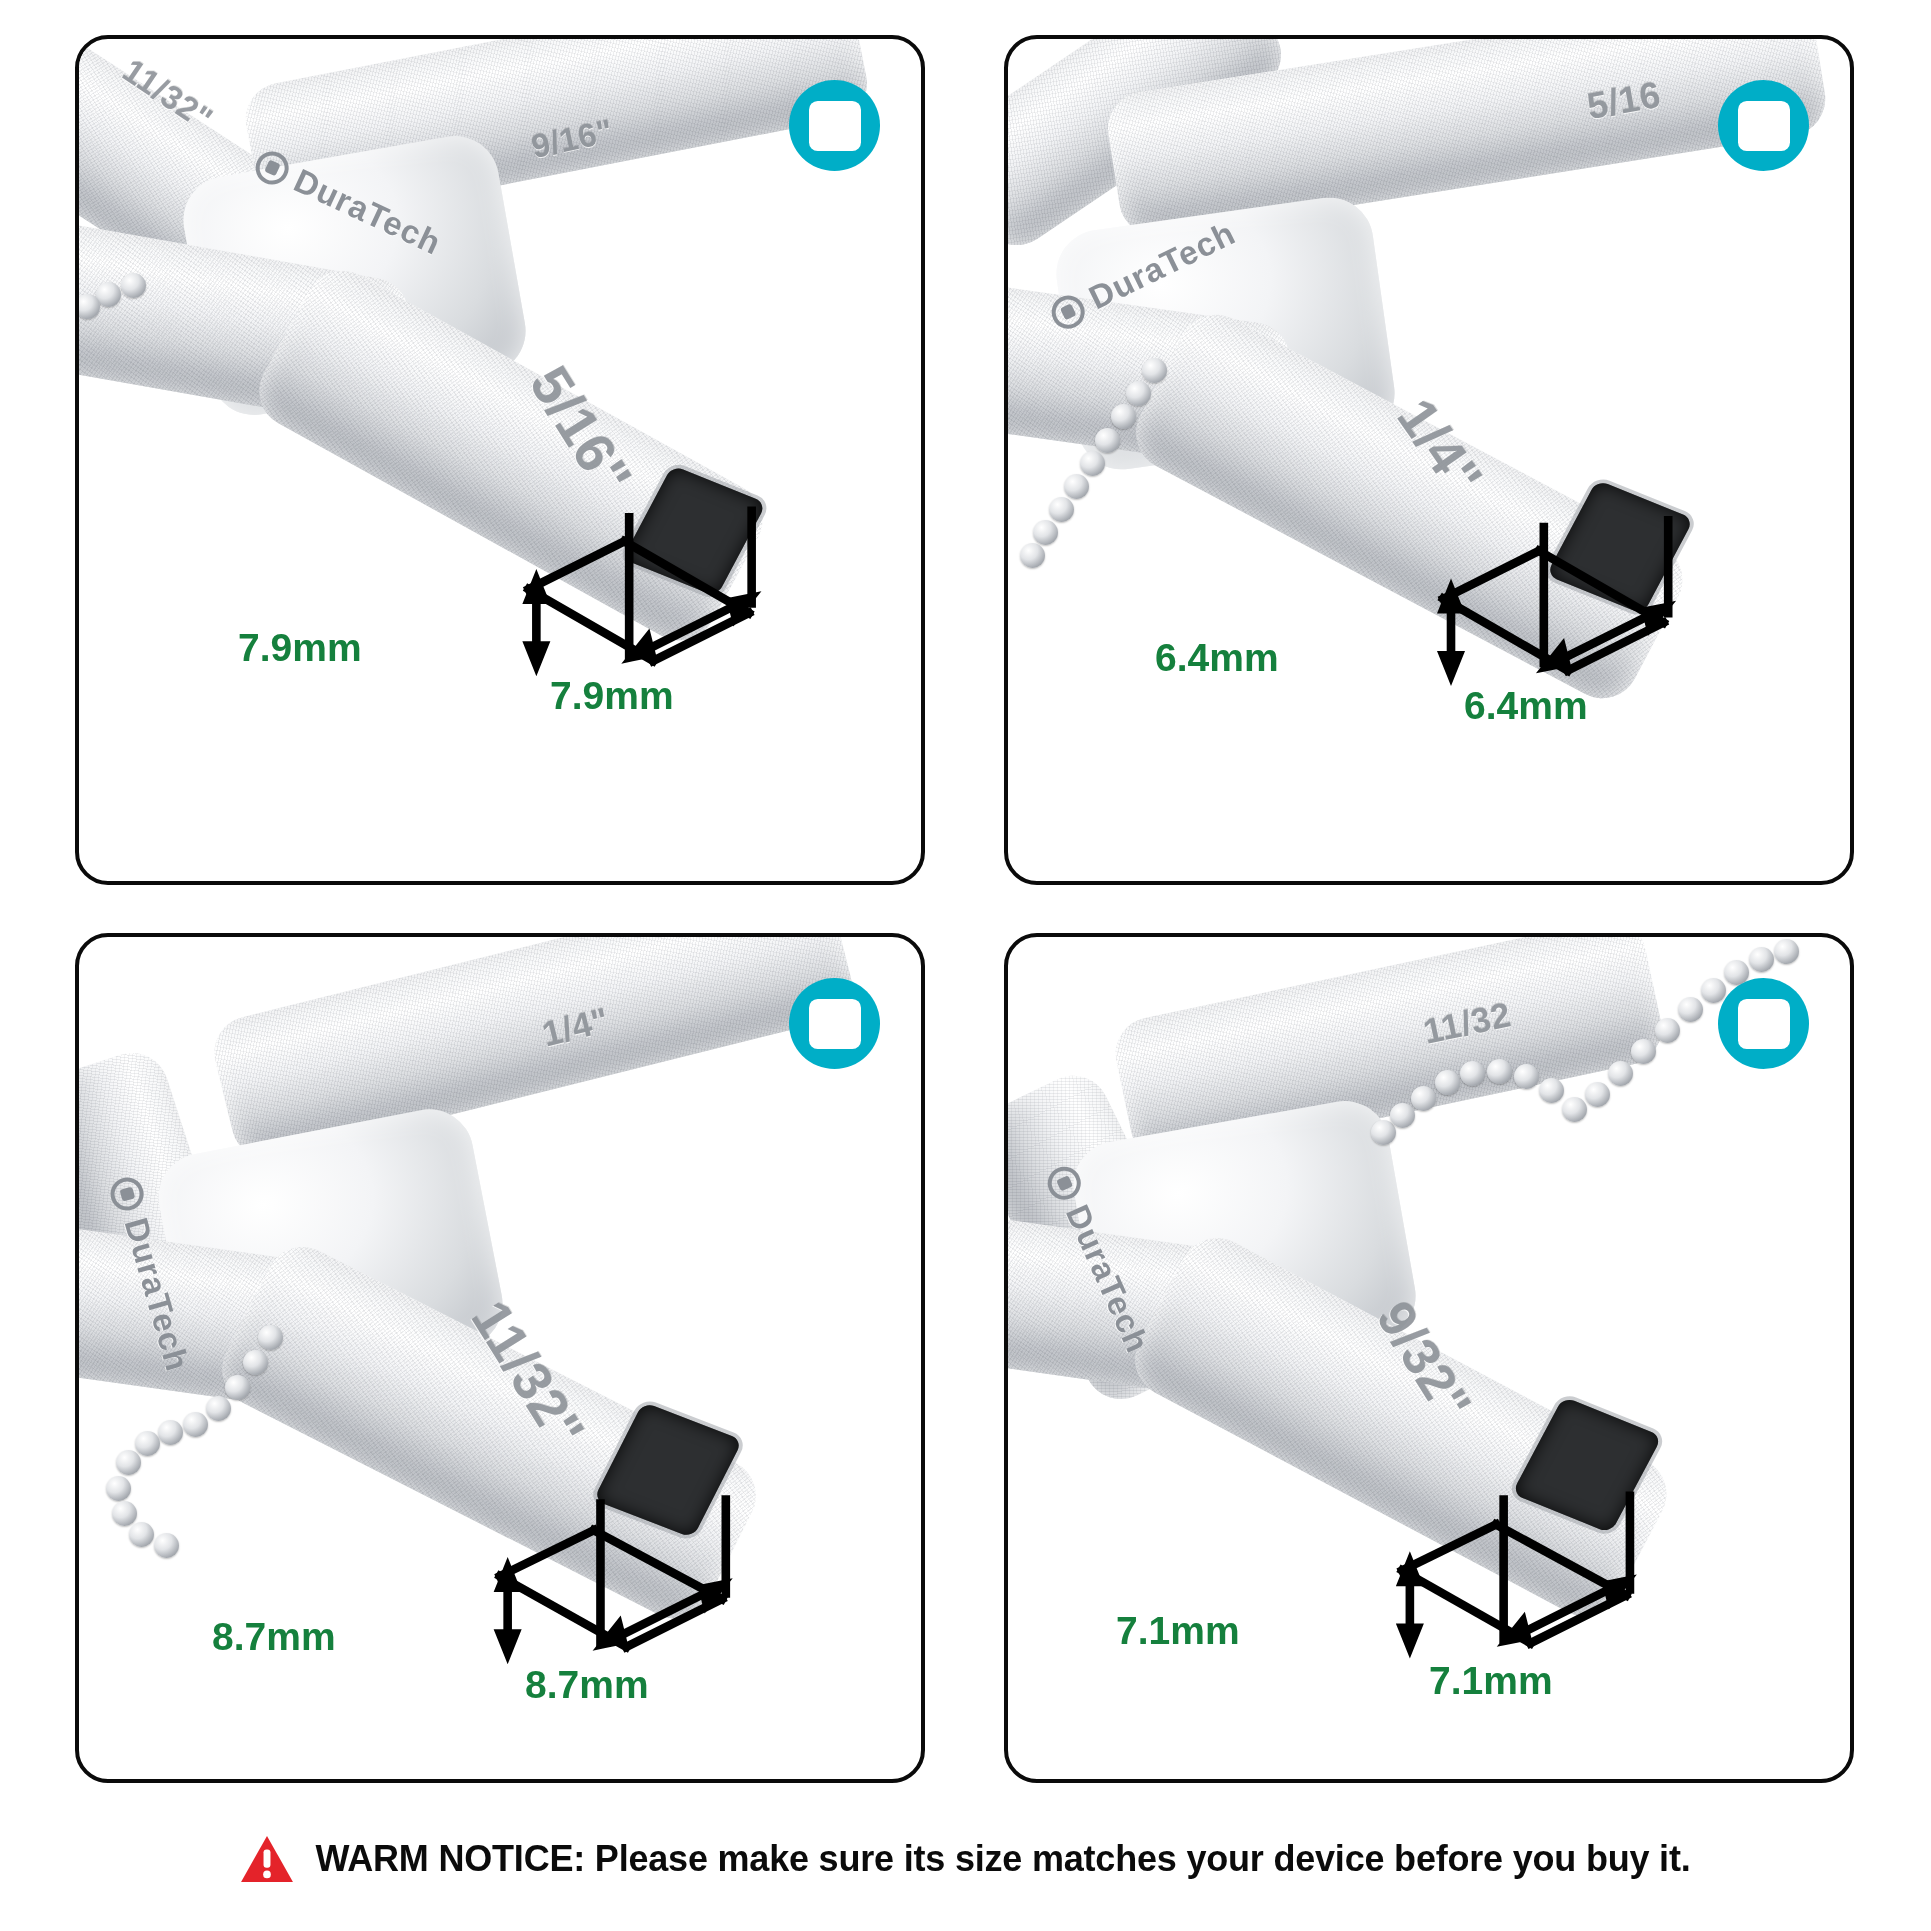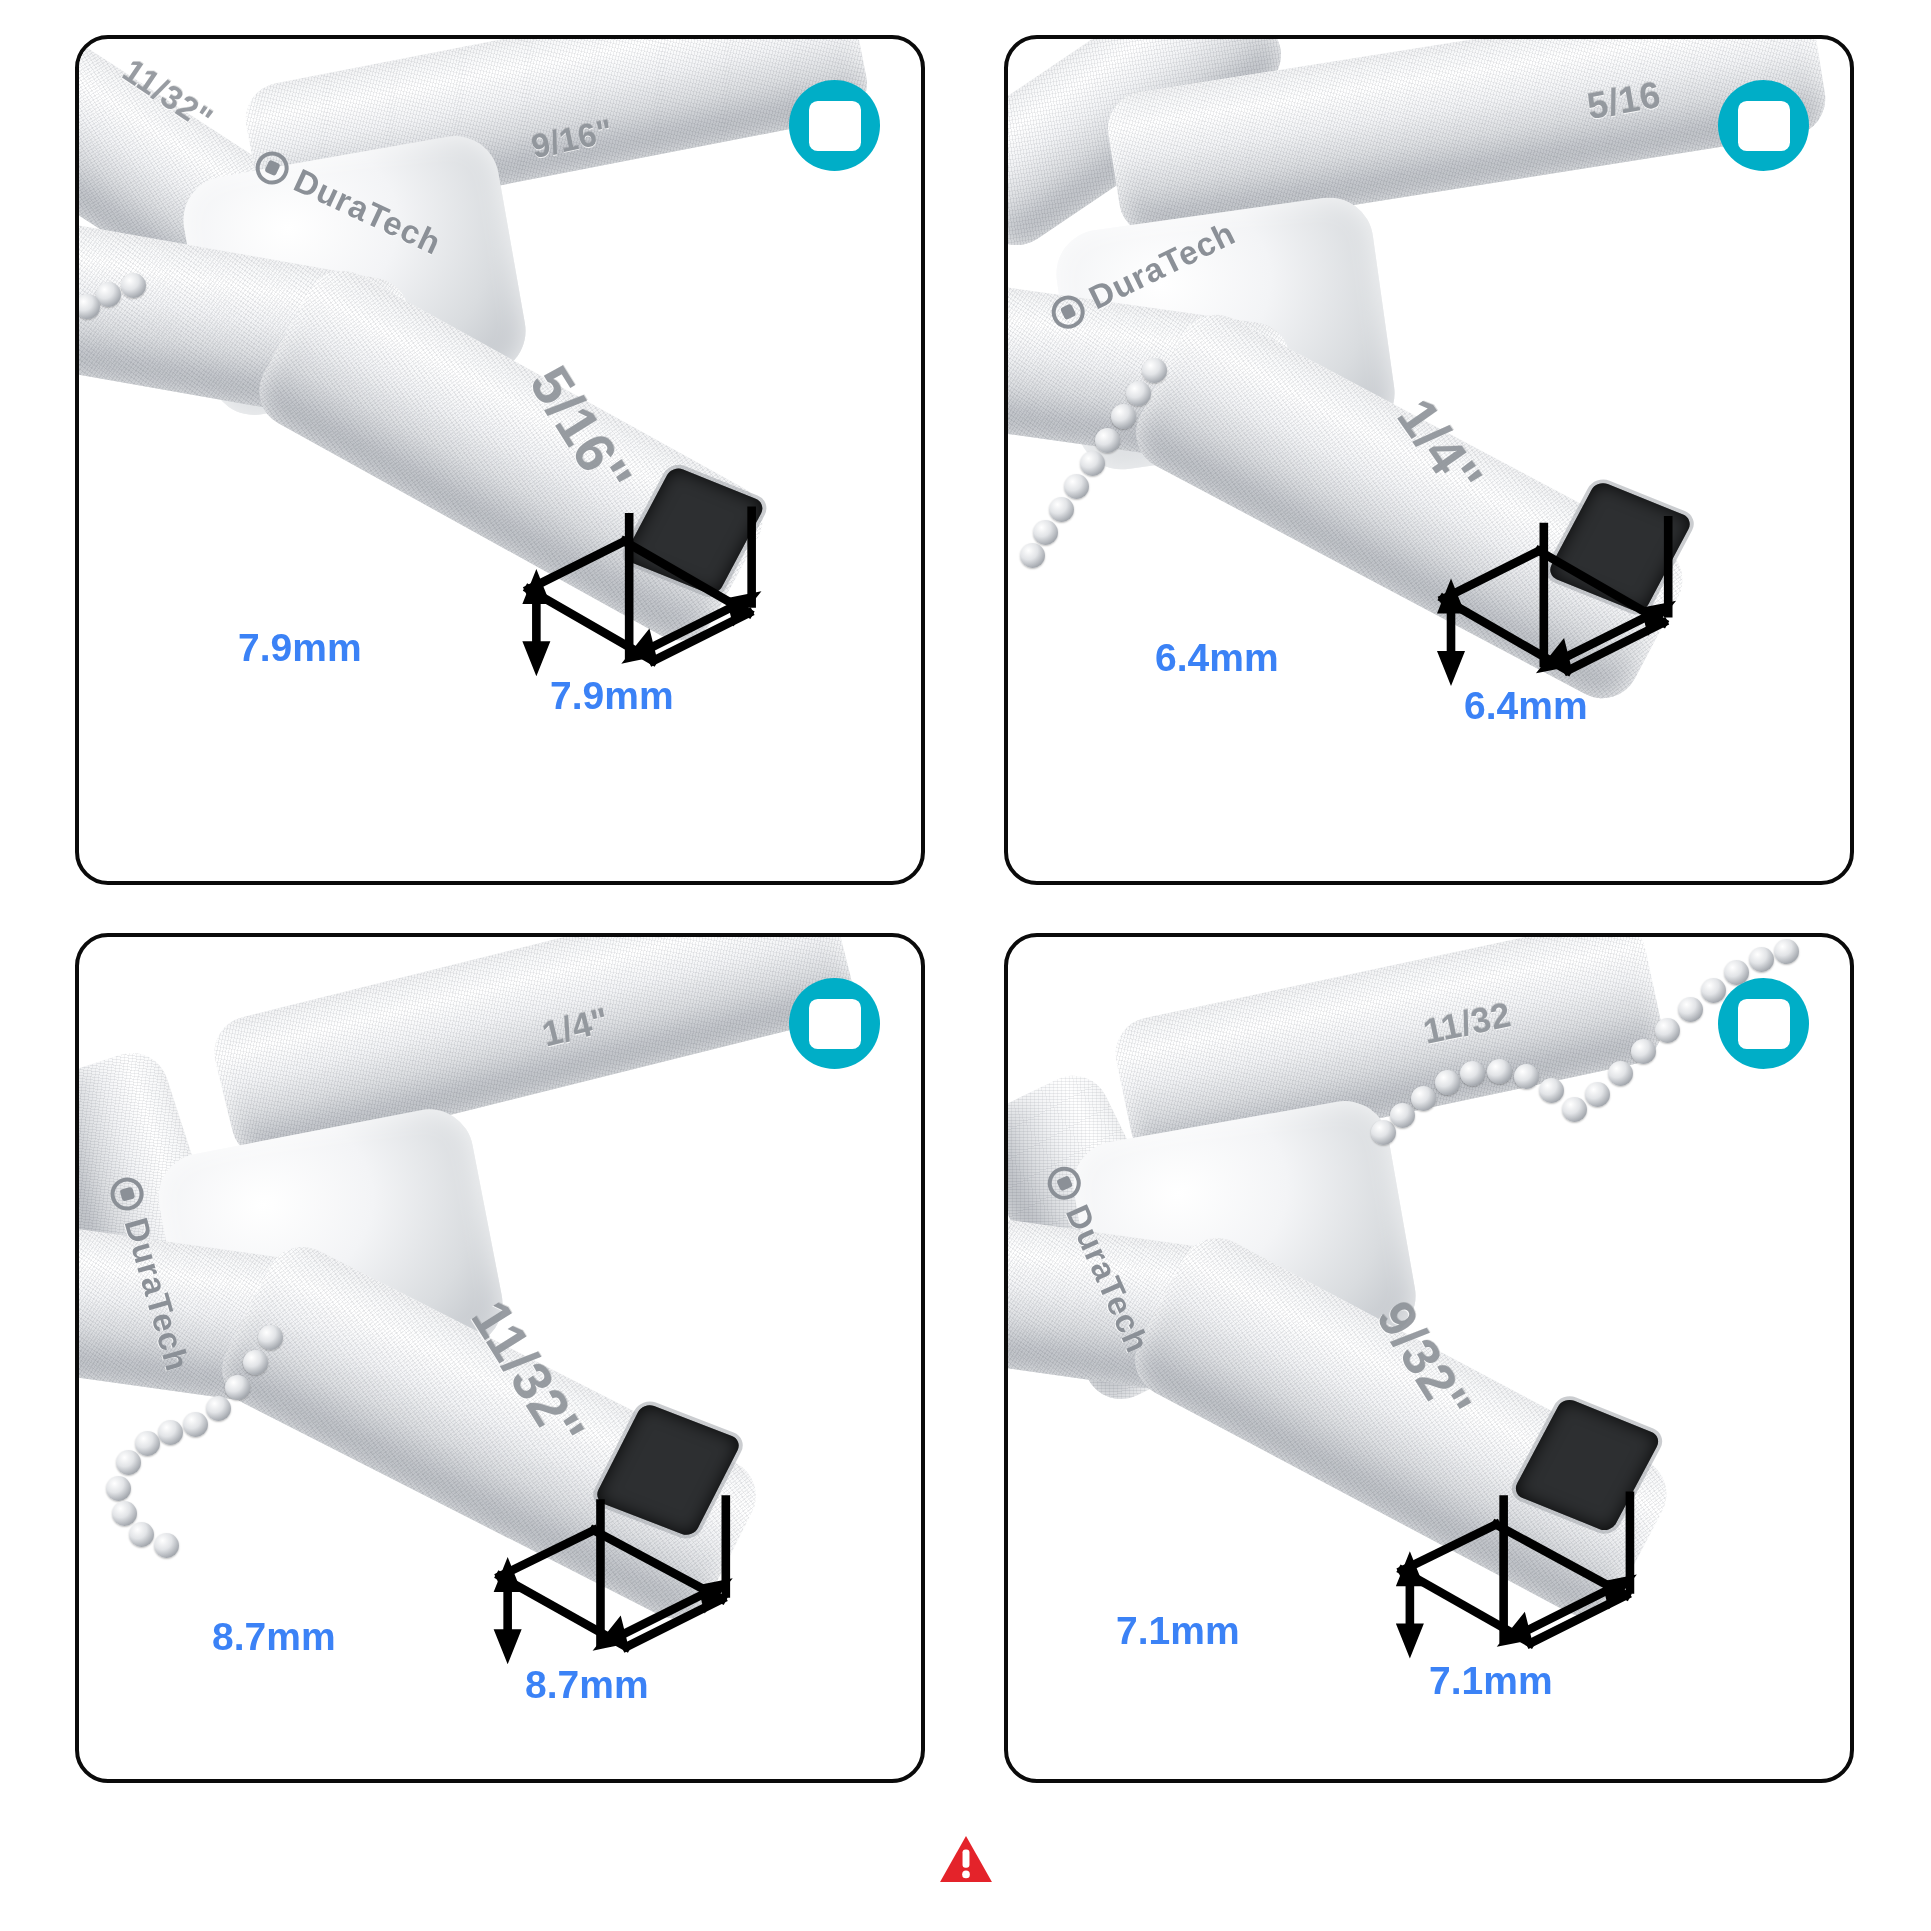--- a/index.html
+++ b/index.html
@@ -158,21 +158,21 @@
     box-shadow: 0 1px 1.9px rgba(0,0,0,.25);
   }
 
   
   .dims { position: absolute; inset: 0; z-index: 30; pointer-events: none; }
   .dimlabel {
     position: absolute;
     font-family: "Liberation Sans", sans-serif;
     font-weight: 700;
     font-size: 39px;
-    color: #3b82f6;
+    color: #15803d;
     white-space: nowrap;
     z-index: 32;
   }
 
   
   .notice {
     position: absolute;
     left: 0; right: 0;
     top: 1815px;
     height: 87px;
@@ -435,16 +435,17 @@
     </div>
 
   </div>
 
   <div class="notice">
     <svg class="warn-icon" viewBox="0 0 56 52">
       <polygon points="28,2 55,50 1,50" fill="#E4232A"></polygon>
       <rect x="24.4" y="16" width="7.2" height="19" rx="3.1" fill="#ffffff"></rect>
       <circle cx="28" cy="42" r="4" fill="#ffffff"></circle>
     </svg>
+    <div class="ntext">WARM NOTICE: Please make sure its size matches your device before you buy it.</div>
   </div>
 
 </div>
 
 
 </body></html>

